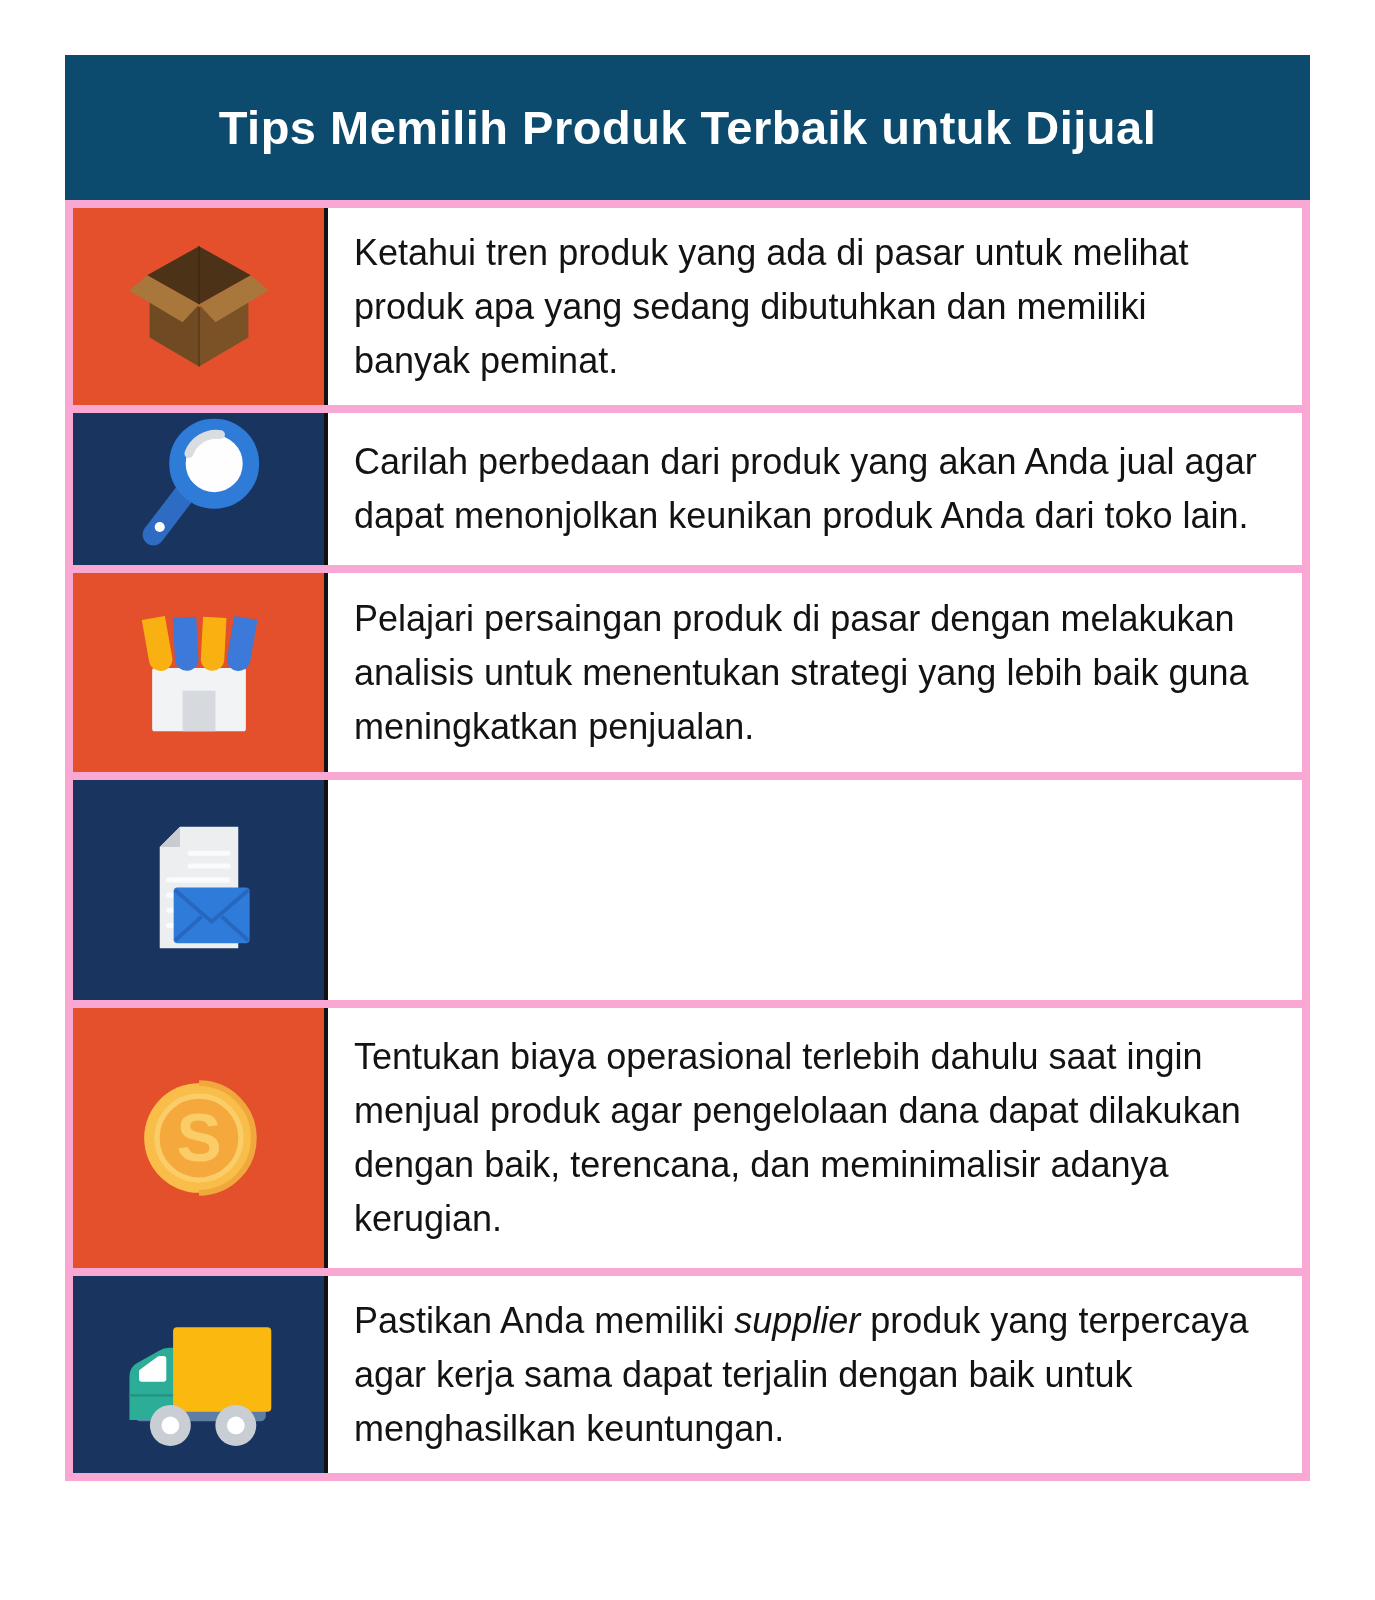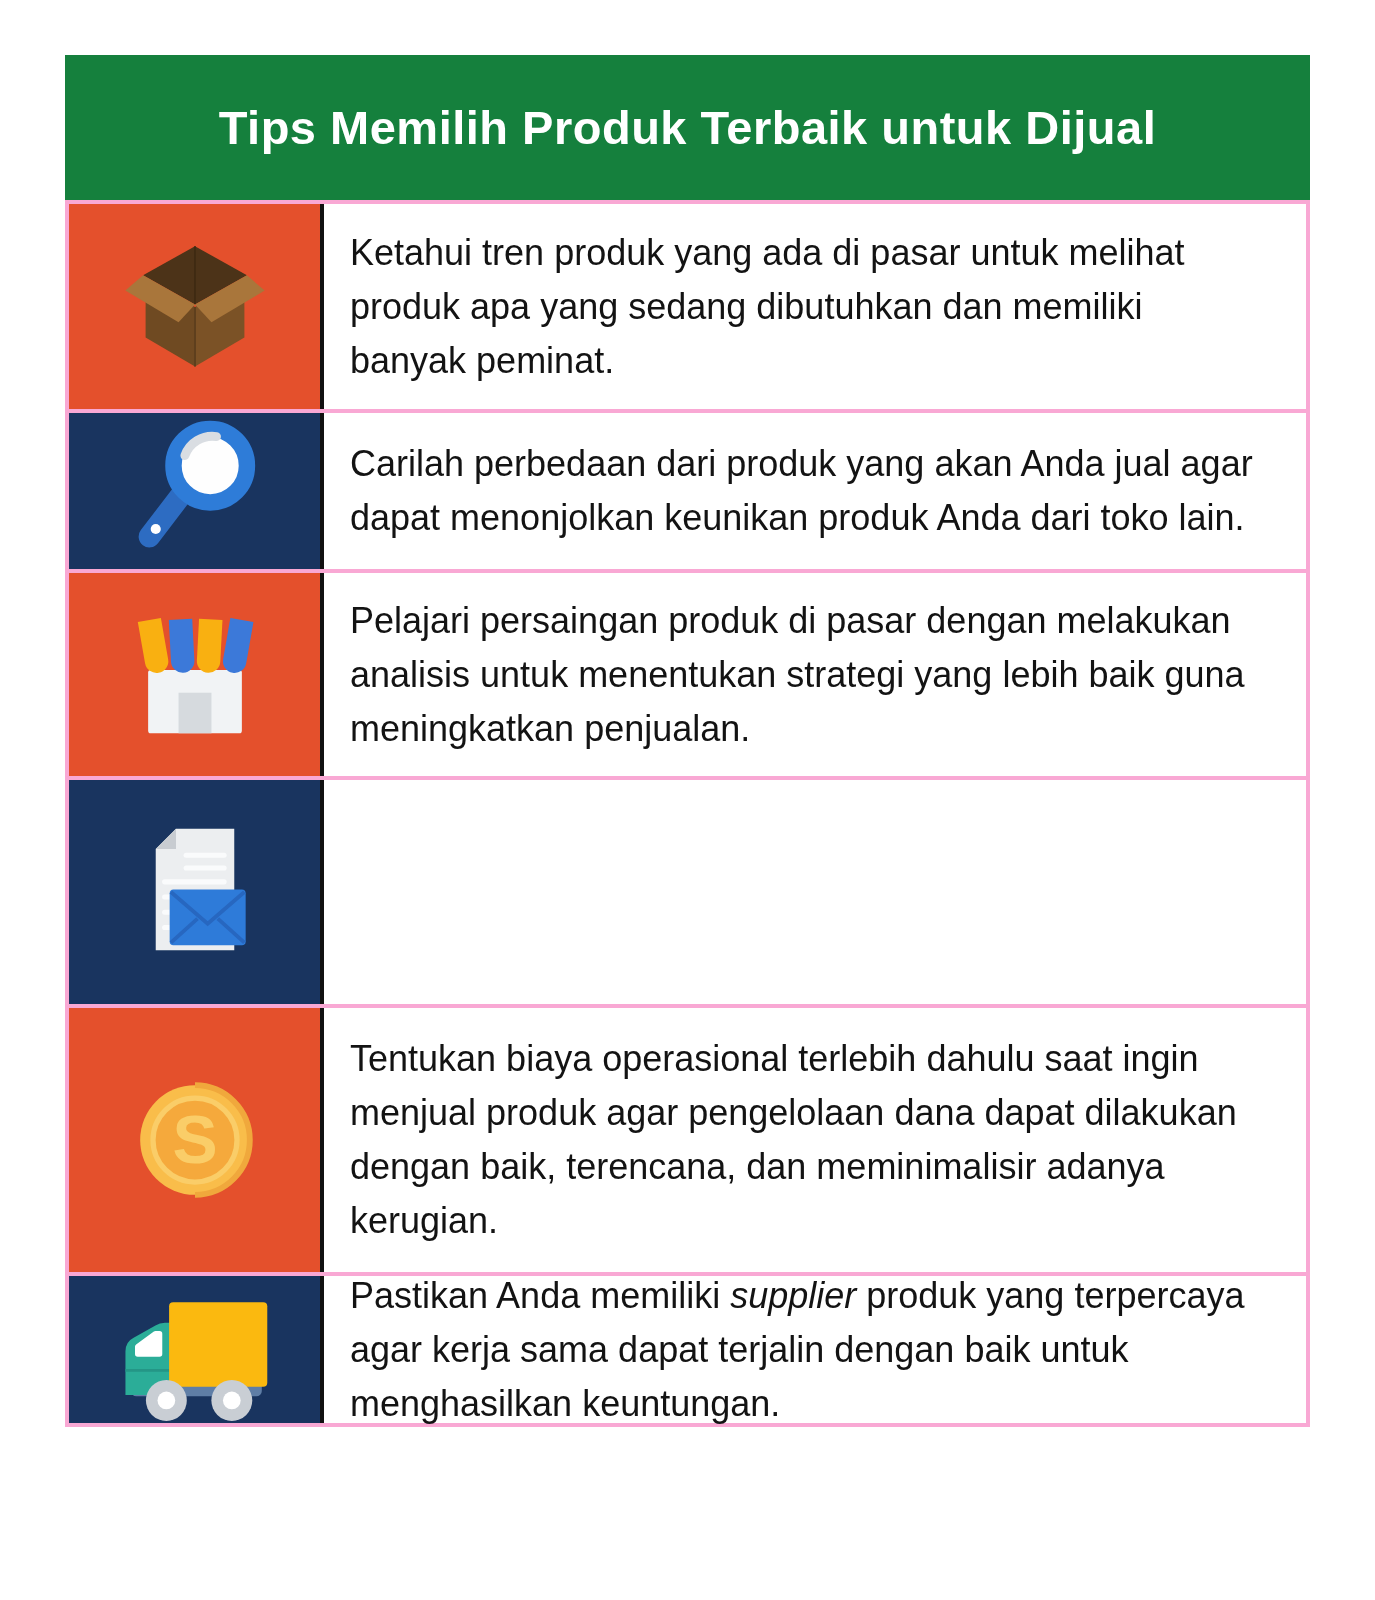--- a/index.html
+++ b/index.html
@@ -15,29 +15,29 @@
   }
   .title-bar{
     height:145px;
     display:flex;align-items:center;justify-content:center;
   }
   .title-bar h1{
     margin:0;color:#ffffff;font-size:47px;font-weight:bold;letter-spacing:.5px;
   }
   .row{
     display:flex;box-sizing:border-box;background:#ffffff;
-    border:4px solid #f9a8d4;
+    border:8px solid #f9a8d4;
   }
   .row + .row{border-top:0;}
   .row:nth-of-type(1){height:213px;}
   .row:nth-of-type(2){height:160px;}
   .row:nth-of-type(3){height:207px;}
   .row:nth-of-type(4){height:228px;}
   .row:nth-of-type(5){height:268px;}
-  .row:nth-of-type(6){height:151px;}
+  .row:nth-of-type(6){height:205px;}
   .icon-cell{
     flex:0 0 255px;width:255px;
     border-right:4px solid #111111;
     display:flex;align-items:center;justify-content:center;
     box-sizing:border-box;
   }
   .icon-cell .icon{display:block;line-height:0;}
   .text-cell{
     flex:1 1 auto;
     display:flex;align-items:center;
@@ -47,21 +47,21 @@
   .text-cell p{
     margin:0;max-width:905px;
     font-size:36px;line-height:1.5;color:#131313;
   }
   .text-cell em{font-style:italic;}
 </style>
 </head>
 <body>
 
 <div class="board">
-  <div class="title-bar" id="title-bar" style="background: #15803d;">
+  <div class="title-bar" id="title-bar" style="background: #0c4a6e;">
     <h1>Tips Memilih Produk Terbaik untuk Dijual</h1>
   </div>
   <div id="rows">
   <div class="row">
     <div class="icon-cell" style="background: rgb(228, 80, 44);">
       <span class="icon"><svg width="152" height="152" viewBox="0 0 120 120">
     <polygon points="60,60 21,38 21,84 60,107" fill="#6F4A22"></polygon>
     <polygon points="60,60 99,38 99,84 60,107" fill="#7B5226"></polygon>
     <line x1="60" y1="60" x2="60" y2="107" stroke="#5E3F1D" stroke-width="1.6"></line>
     <polygon points="60,12 101,35 60,58 19,35" fill="#4C3318"></polygon>

